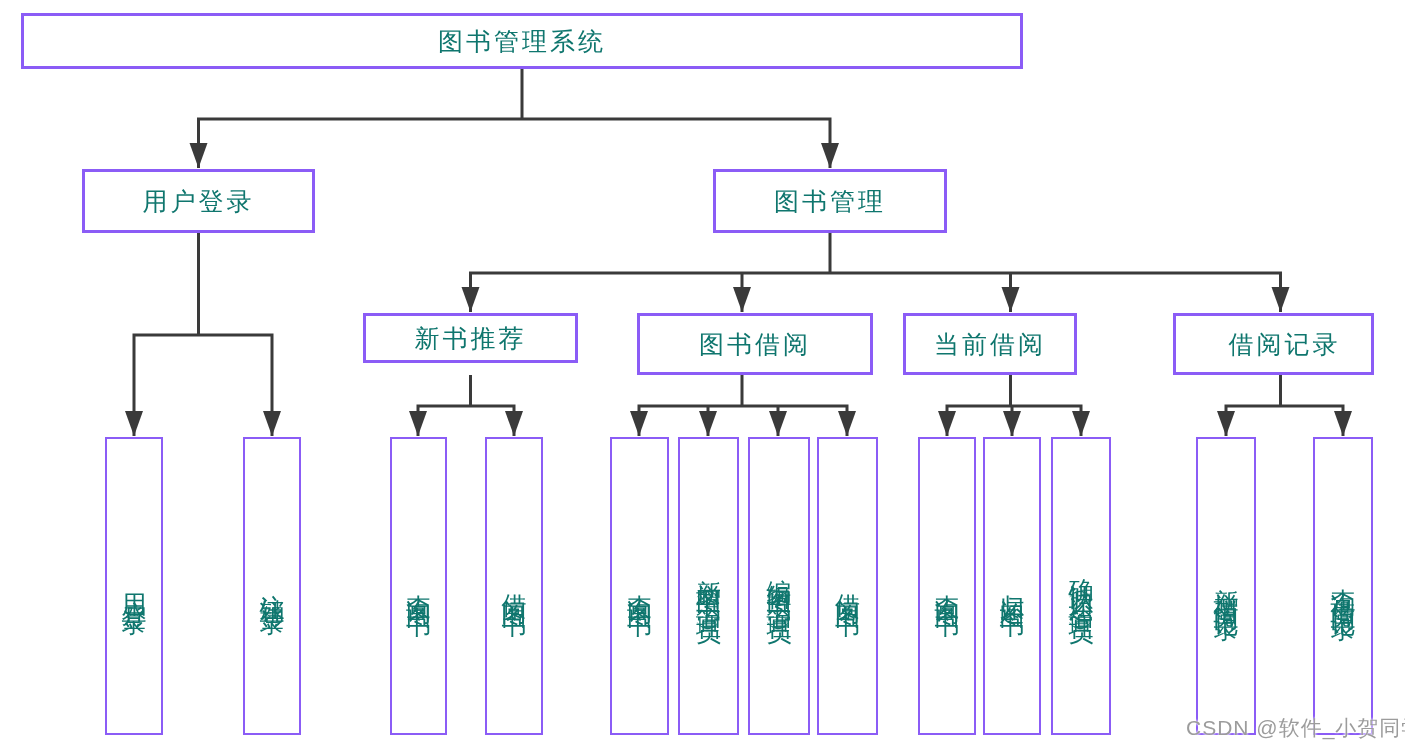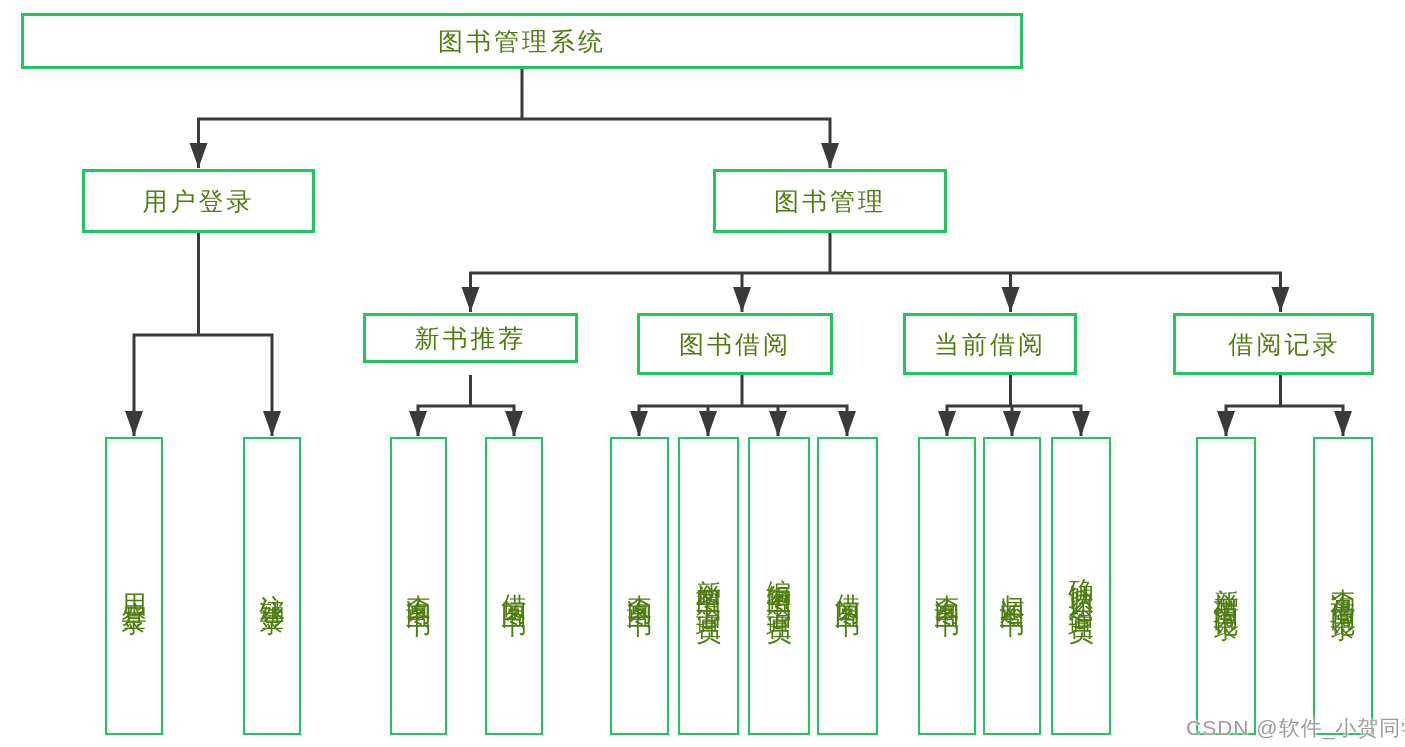--- a/index.html
+++ b/index.html
@@ -7,27 +7,27 @@
     position:relative;
     width:1405px; height:747px;
     background:#ffffff;
     font-family:"Liberation Sans", sans-serif;
     overflow:hidden;
   }
   .connectors { position:absolute; left:0; top:0; width:1405px; height:747px; }
   .node {
     position:absolute;
     box-sizing:border-box;
-    border:3px solid #22c55e;
+    border:3px solid #8b5cf6;
     background:#ffffff;
     display:flex;
     align-items:center;
     justify-content:center;
     font-size:25px;
-    color:#4d7c0f;
+    color:#0f766e;
     letter-spacing:3px;
     text-align:center;
     z-index:2;
   }
   .node.leaf {
     border-width:2.5px;
     writing-mode:vertical-rl;
     text-orientation:mixed;
     font-size:25px;
     letter-spacing:6px;
@@ -80,21 +80,21 @@
       <polygon points="1334,411 1352,411 1343,436"></polygon>
     </g>
   </svg>
 
   <div class="node" style="left:21px; top:13px; width:1002px; height:56px;">图书管理系统</div>
 
   <div class="node" style="left:82px; top:169px; width:233px; height:64px;">用户登录</div>
   <div class="node" style="left:713px; top:169px; width:234px; height:64px;">图书管理</div>
 
   <div class="node" style="left:363px; top:313px; width:215px; height:50px;">新书推荐</div>
-  <div class="node" style="left:637px; top:313px; width:196px; height:62px;">图书借阅</div>
+  <div class="node" style="left:637px; top:313px; width:236px; height:62px;">图书借阅</div>
   <div class="node" style="left:903px; top:313px; width:174px; height:62px;">当前借阅</div>
   <div class="node" style="left:1173px; top:313px; width:201px; height:62px;padding-left:22px;">借阅记录</div>
 
   <div class="node leaf" style="left:105px; top:437px; width:58px; height:298px;">用户登录</div>
   <div class="node leaf" style="left:243px; top:437px; width:58px; height:298px;">注销登录</div>
 
   <div class="node leaf" style="left:390px; top:437px; width:57px; height:298px;">查询图书</div>
   <div class="node leaf" style="left:485px; top:437px; width:58px; height:298px;">借阅图书</div>
 
   <div class="node leaf" style="left:610px; top:437px; width:59px; height:298px;">查询图书</div>

